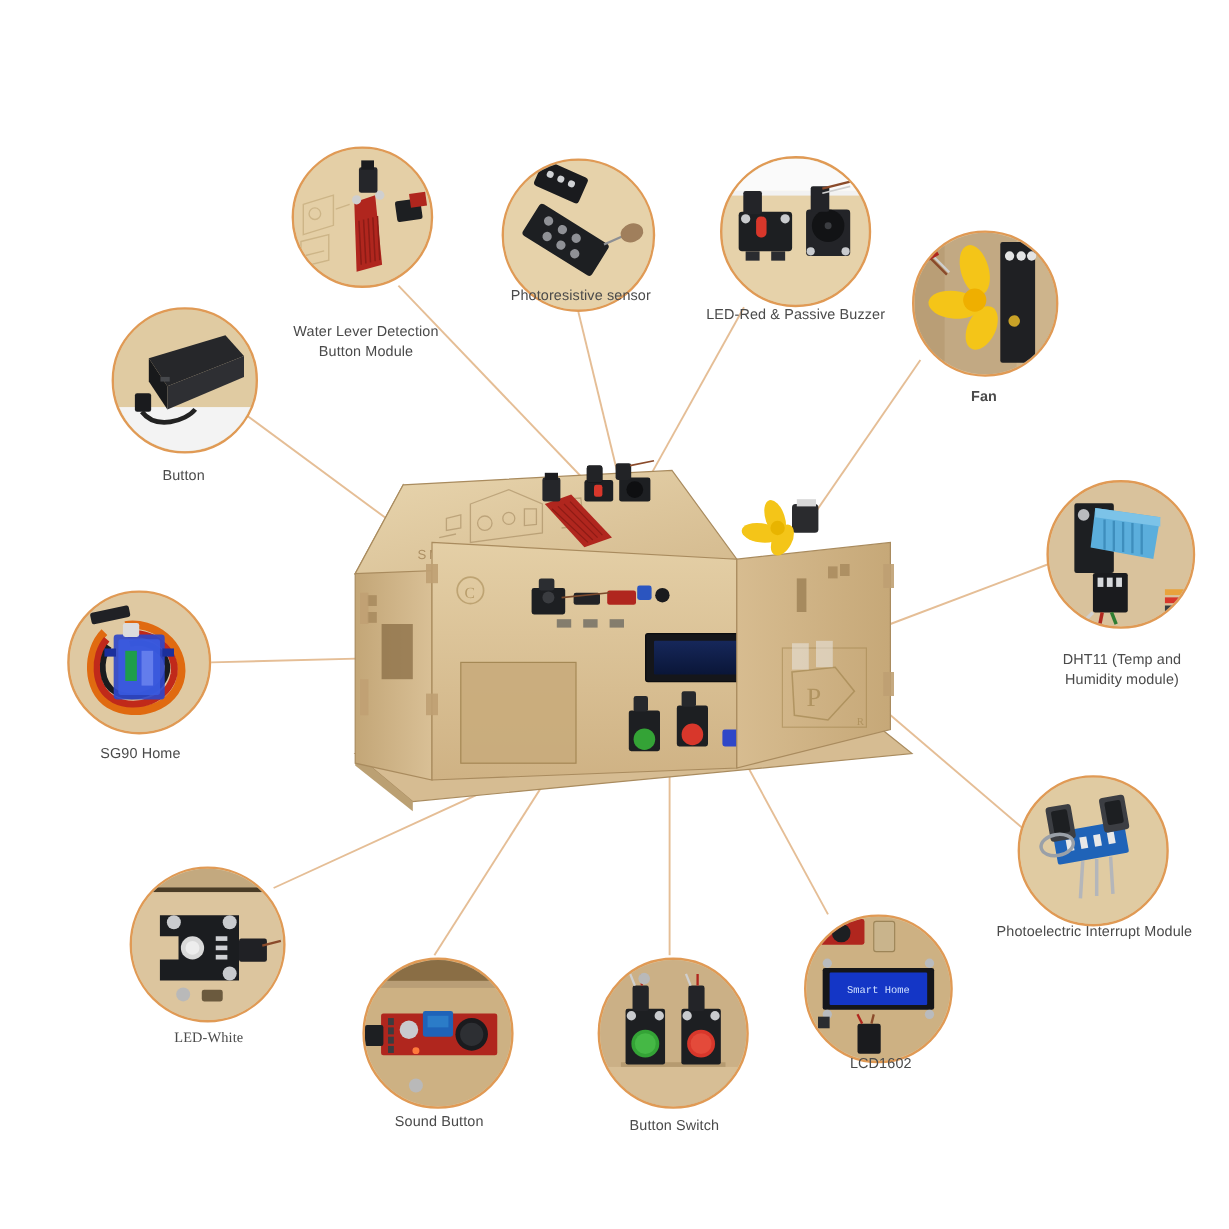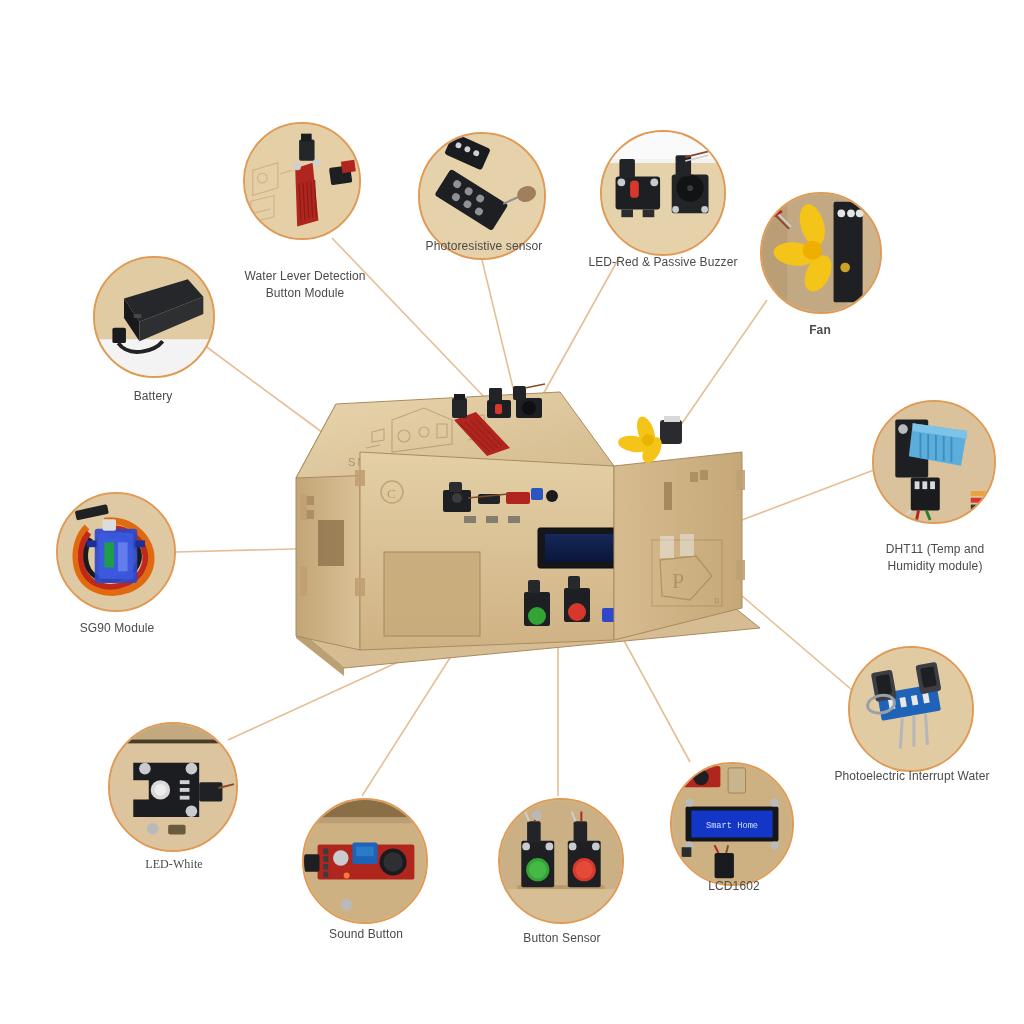--- a/index.html
+++ b/index.html
@@ -312,21 +312,21 @@
         <rect width="122" height="122" fill="#E0CBA2"></rect>
         <rect x="0" y="84" width="122" height="38" fill="#F3F3F3"></rect>
         <path d="M30,42 L96,22 L112,40 L46,66 Z" fill="#26272a"></path>
         <path d="M30,42 L46,66 L46,86 L30,62 Z" fill="#18191b"></path>
         <path d="M46,66 L112,40 L112,58 L46,86 Z" fill="#2e2f33"></path>
         <rect x="18" y="72" width="14" height="16" rx="2" fill="#1a1b1e"></rect>
         <path d="M24,88 C36,104 62,96 70,86" stroke="#222" stroke-width="4" fill="none"></path>
         <rect x="40" y="58" width="8" height="4" fill="#46484c"></rect>
       </svg>
     </div>
-    <div class="cap" style="left:104px;top:388px;width:98px;">Battery</div>
+    <div class="cap" style="left:104px;top:388px;width:98px;">Button</div>
   </div>
 
   <div class="callout">
     <div class="bubble" style="left:872px;top:400px;width:124px;height:124px;">
       <svg class="inner" viewBox="0 0 124 124">
         <rect width="124" height="124" fill="#D9C29C"></rect>
         <rect x="22" y="18" width="34" height="60" rx="2" fill="#1d1f22"></rect>
         <circle cx="30" cy="28" r="5" fill="#b9bbbe"></circle>
         <path d="M40,22 L96,30 L90,66 L36,56 Z" fill="#5BAEDC"></path>
         <g stroke="#3E8EBD" stroke-width="2">
@@ -367,21 +367,21 @@
         <rect x="38" y="36" width="44" height="56" rx="3" fill="#2F47C8" opacity=".92"></rect>
         <rect x="42" y="40" width="36" height="48" rx="2" fill="#3A5BE0" opacity=".85"></rect>
         <rect x="48" y="50" width="10" height="26" fill="#1E9E4A"></rect>
         <rect x="62" y="50" width="10" height="30" fill="#6E86F0" opacity=".8"></rect>
         <rect x="30" y="48" width="10" height="7" fill="#1b2f9c"></rect>
         <rect x="80" y="48" width="10" height="7" fill="#1b2f9c"></rect>
         <rect x="46" y="26" width="14" height="12" rx="2" fill="#DCDCDC"></rect>
         <rect x="18" y="14" width="34" height="10" rx="2" fill="#202125" transform="rotate(-12 35 19)"></rect>
       </svg>
     </div>
-    <div class="cap" style="left:58px;top:620px;width:118px;">SG90 Module</div>
+    <div class="cap" style="left:58px;top:620px;width:118px;">SG90 Home</div>
   </div>
 
   <div class="callout">
     <div class="bubble" style="left:848px;top:646px;width:126px;height:126px;">
       <svg class="inner" viewBox="0 0 126 126">
         <rect width="126" height="126" fill="#E0CBA2"></rect>
         <rect x="30" y="42" width="62" height="28" rx="2" fill="#1F63B8" transform="rotate(-10 61 56)"></rect>
         <g fill="#e8e8e8" transform="rotate(-10 61 56)">
           <rect x="40" y="50" width="6" height="10"></rect>
             <rect x="52" y="50" width="6" height="10"></rect>
@@ -393,21 +393,21 @@
         <rect x="28" y="28" width="14" height="20" rx="2" fill="#1d1f22" transform="rotate(-10 35 38)"></rect>
         <rect x="74" y="20" width="14" height="20" rx="2" fill="#1d1f22" transform="rotate(-10 81 30)"></rect>
         <ellipse cx="32" cy="58" rx="14" ry="9" fill="none" stroke="#9aa0a8" stroke-width="3" transform="rotate(-10 32 58)"></ellipse>
         <g stroke="#b4b6ba" stroke-width="3">
           <path d="M54,72 L52,104"></path>
             <path d="M66,70 L66,102"></path>
             <path d="M78,68 L80,100"></path>
         </g>
       </svg>
     </div>
-    <div class="cap" style="left:812px;top:768px;width:200px;">Photoelectric Interrupt Water</div>
+    <div class="cap" style="left:812px;top:768px;width:200px;">Photoelectric Interrupt Module</div>
   </div>
 
   <div class="callout">
     <div class="bubble" style="left:108px;top:722px;width:130px;height:130px;">
       <svg class="inner" viewBox="0 0 130 130">
         <rect width="130" height="130" fill="#DCC59E"></rect>
         <rect x="0" y="0" width="130" height="16" fill="#C3A97F"></rect>
         <rect x="0" y="16" width="130" height="4" fill="#4a3c26"></rect>
         <path d="M24,40 L92,40 L92,96 L24,96 L24,78 L40,78 L40,58 L24,58 Z" fill="#1b1d20"></path>
         <circle cx="52" cy="68" r="10" fill="#D9D9D9"></circle>
@@ -499,16 +499,16 @@
         <circle cx="87" cy="72" r="12" fill="#D8372B"></circle>
         <circle cx="87" cy="72" r="9" fill="#E44A3A"></circle>
         <rect x="76" y="22" width="14" height="22" rx="2" fill="#232428"></rect>
         <path d="M78,22 L74,12" stroke="#cfcfcf" stroke-width="2"></path>
         <path d="M84,22 L84,12" stroke="#B0261E" stroke-width="2"></path>
         <circle cx="75" cy="48" r="4" fill="#c9cbce"></circle>
           <circle cx="99" cy="48" r="4" fill="#c9cbce"></circle>
         <circle cx="38" cy="16" r="5" fill="#b9b9b9"></circle>
       </svg>
     </div>
-    <div class="cap" style="left:498px;top:930px;width:128px;">Button Sensor</div>
+    <div class="cap" style="left:498px;top:930px;width:128px;">Button Switch</div>
   </div>
 
 </div>
 
 </body></html>

